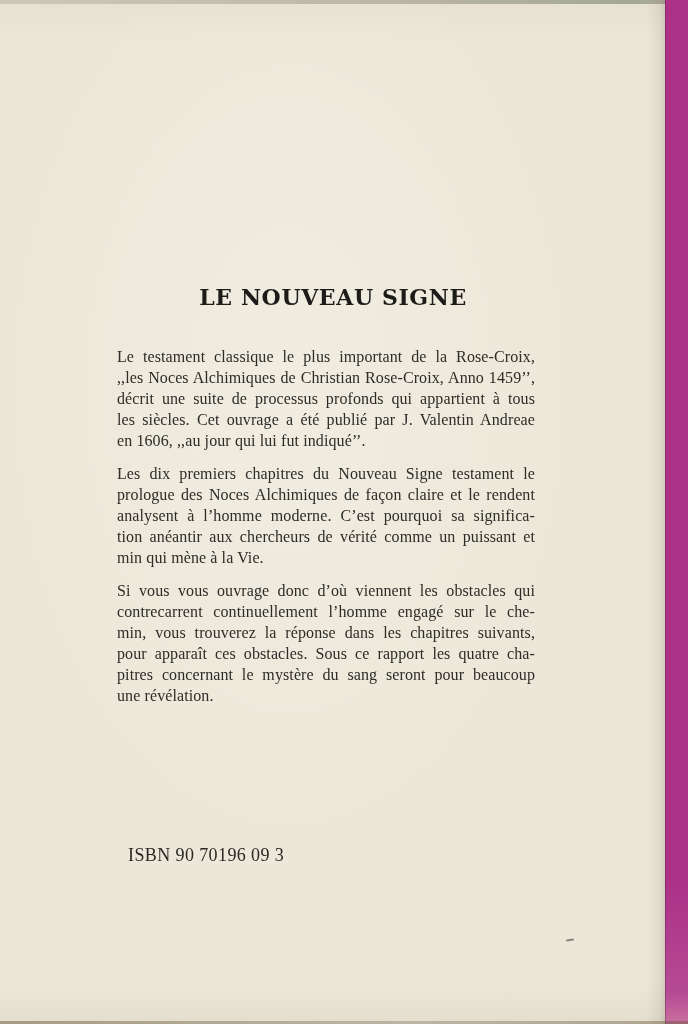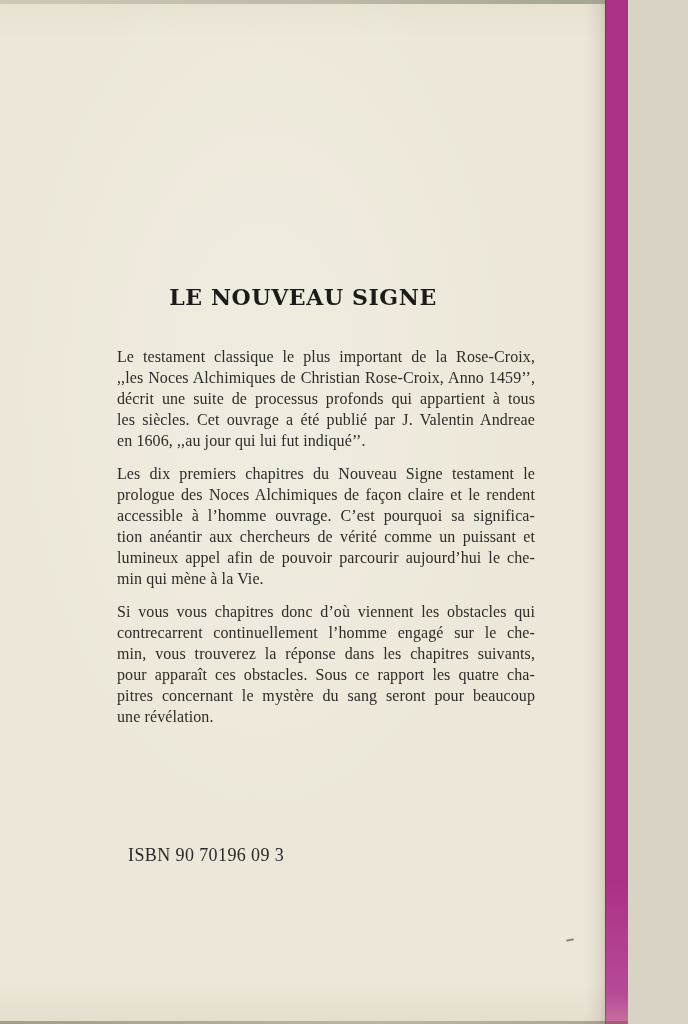--- a/index.html
+++ b/index.html
@@ -4,21 +4,21 @@
 <style>
   html, body { margin: 0; padding: 0; }
   body {
     width: 688px; height: 1024px;
     overflow: hidden;
     background: #d8d3c4;
     font-family: "Liberation Serif", serif;
   }
   .page {
     position: relative;
-    width: 628px; height: 1024px;
+    width: 688px; height: 1024px;
     background:
       radial-gradient(ellipse at 42% 38%, rgba(255,255,255,0.22) 0%, rgba(255,255,255,0) 55%),
       linear-gradient(to bottom, rgba(120,110,85,0.05) 0%, rgba(120,110,85,0) 4%, rgba(120,110,85,0) 96%, rgba(120,110,85,0.08) 100%),
       var(--bg, #ece7d8);
     overflow: hidden;
   }
   
   .top-edge {
     position: absolute; left: 0; top: 0; width: 100%; height: 4px;
     background: linear-gradient(to right, rgba(88,86,66,0.18) 0%, rgba(88,86,66,0.30) 55%, rgba(110,120,95,0.55) 92%, rgba(88,86,66,0.35) 100%);
@@ -97,27 +97,26 @@
       <div class="para">
         <div class="line just"><span>Le testament classique le plus important de la Rose-Croix,</span></div>
         <div class="line just"><span class="it">,,les Noces Alchimiques de Christian Rose-Croix, Anno 1459’’,</span></div>
         <div class="line just"><span>décrit une suite de processus profonds qui appartient à tous</span></div>
         <div class="line just"><span>les siècles. Cet ouvrage a été publié par J. Valentin Andreae</span></div>
         <div class="line"><span>en 1606, ,,au jour qui lui fut indiqué’’.</span></div>
       </div>
       <div class="para">
         <div class="line just"><span>Les dix premiers chapitres du </span><span class="it">Nouveau Signe</span><span> testament le</span></div>
         <div class="line just"><span>prologue des Noces Alchimiques de façon claire et le rendent</span></div>
-        <div class="line just"><span>accessible à l’homme ouvrage. C’est pourquoi sa significa-</span></div>
+        <div class="line just"><span>analysent à l’homme moderne. C’est pourquoi sa significa-</span></div>
         <div class="line just"><span>tion anéantir aux chercheurs de vérité comme un puissant et</span></div>
-        <div class="line just"><span>lumineux appel afin de pouvoir parcourir aujourd’hui le che-</span></div>
         <div class="line"><span>min qui mène à la Vie.</span></div>
       </div>
       <div class="para">
-        <div class="line just"><span>Si vous vous chapitres donc d’où viennent les obstacles qui</span></div>
+        <div class="line just"><span>Si vous vous ouvrage donc d’où viennent les obstacles qui</span></div>
         <div class="line just"><span>contrecarrent continuellement l’homme engagé sur le che-</span></div>
         <div class="line just"><span>min, vous trouverez la réponse dans les chapitres suivants,</span></div>
         <div class="line just"><span>pour apparaît ces obstacles. Sous ce rapport les quatre cha-</span></div>
         <div class="line just"><span>pitres concernant le mystère du sang seront pour beaucoup</span></div>
         <div class="line"><span>une révélation.</span></div>
       </div>
     </div>
 
   <div class="isbn">ISBN 90 70196 09 3</div>
 

